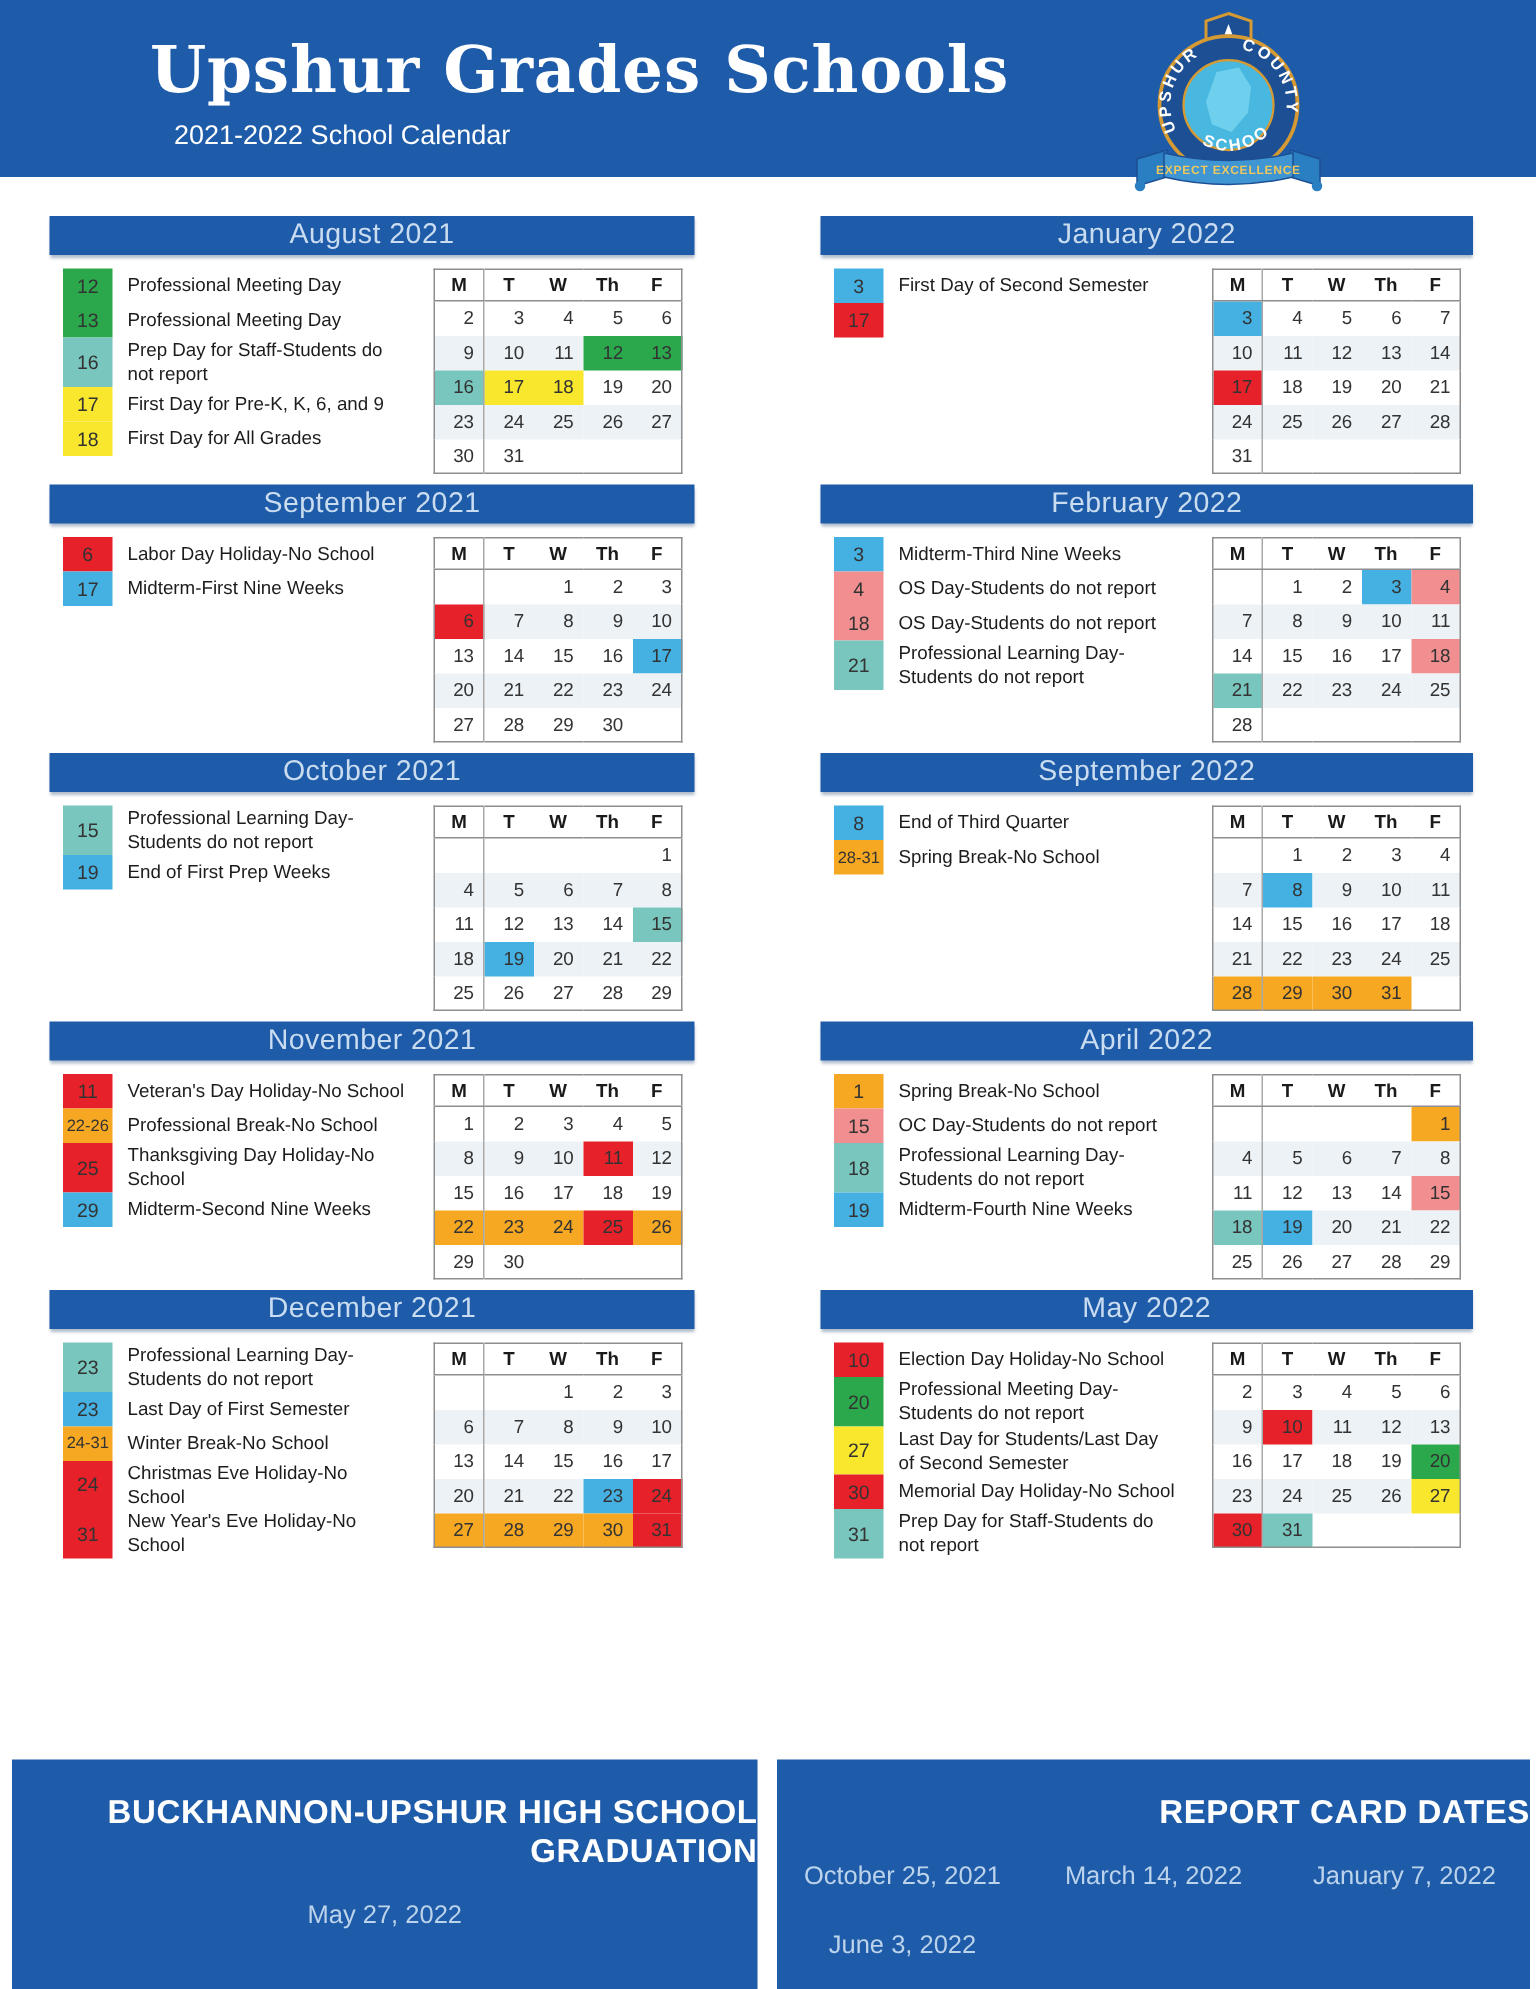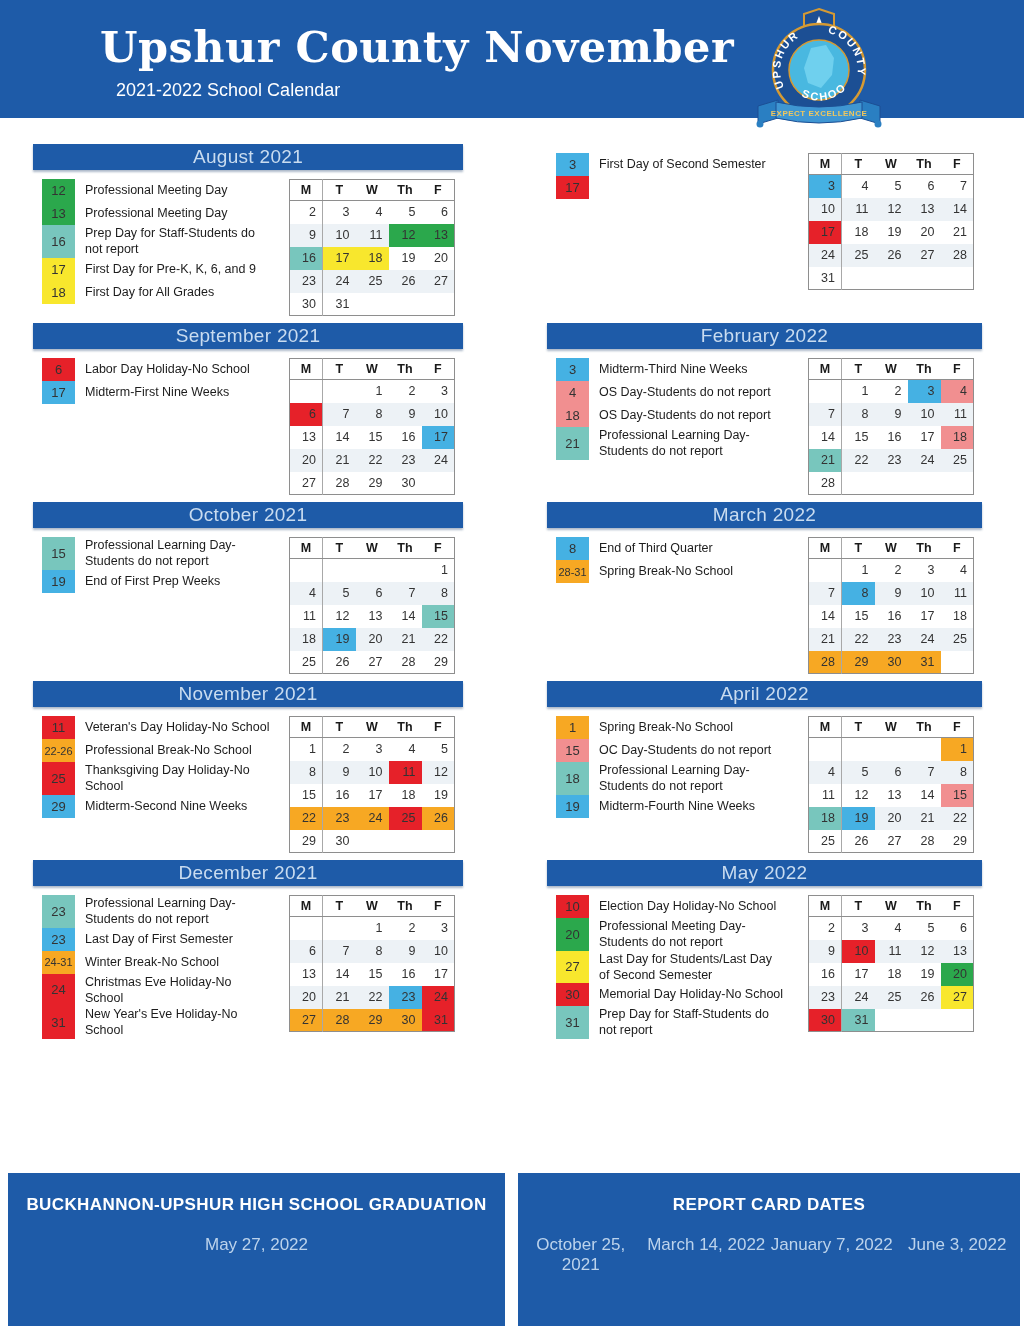--- a/index.html
+++ b/index.html
@@ -34,32 +34,32 @@
                  border-bottom:1.5px solid #8e8e8e; }
   table.cal td { height:23px; font-size:12.5px; color:#333; text-align:right; padding-right:6px; }
   table.cal th:first-child, table.cal td:first-child { border-right:1px solid #a8a8a8; }
   table.cal tr.stripe td { background:#edf2f6; }
 
   
   .footer { position:absolute; left:0; right:0; bottom:0; height:153px; display:flex; }
   .foot-box { background:#1e5ba8; color:#fff; height:153px; }
   .foot-box.grad { position:absolute; left:8px;  width:497px; }
   .foot-box.rcd  { position:absolute; left:518px; width:502px; }
-  .foot-heading { text-align:center; font-weight:700; font-size:17px; letter-spacing:.4px; padding-top:22px; color:#ffffff; }
+  .foot-heading { text-align:right; font-weight:700; font-size:22px; letter-spacing:.4px; padding-top:22px; color:#ffffff; }
   .foot-date { text-align:center; color:#bcd3ec; font-size:17px; margin-top:20px; }
-  .rcd-grid { display:grid; grid-template-columns:1fr 1fr 1fr 1fr; row-gap:26px; margin-top:20px; }
+  .rcd-grid { display:grid; grid-template-columns:1fr 1fr 1fr; row-gap:26px; margin-top:20px; }
   .rcd-grid .foot-date { margin-top:0; }
 </style>
 </head>
 <body>
 
 <div class="page">
 
   <div class="banner">
-    <div class="banner-title">Upshur County November</div>
+    <div class="banner-title">Upshur Grades Schools</div>
     <div class="banner-sub">2021-2022 School Calendar</div>
     <svg class="logo" width="134" height="130" viewBox="0 0 134 130">
 
       <path d="M67 3 l15 5 v11 c0 9 -6.5 14 -15 17 c-8.5 -3 -15 -8 -15 -17 v-11 z" fill="#1c4f94" stroke="#d59a33" stroke-width="2"></path>
       <path d="M67 10 l2.6 7 h-5.2 z" fill="#ffffff"></path>
       <rect x="65.4" y="17" width="3.2" height="7" fill="#ffffff"></rect>
 
       <circle cx="67" cy="64" r="46" fill="#1c4f94" stroke="#d59a33" stroke-width="2.5"></circle>
       <circle cx="67" cy="64" r="30" fill="#49b8e0" stroke="#d59a33" stroke-width="1.5"></circle>
       <path d="M59 42 l15 -3 8 13 -2 17 -11 13 -13 -5 -4 -15 z" fill="#6fd0ee"></path>
@@ -158,20 +158,21 @@
                 <td></td>
                 <td></td>
                 <td></td>
               </tr>
             </tbody>
         </table>
       </div>
     </section>
 
     <section class="month">
+      <div class="month-title">January 2022</div>
       <div class="month-body">
         <div class="legend">
             <div class="legend-item">
               <span class="chip" style="background: rgb(69, 177, 227);">3</span>
               <span class="legend-label">First Day of Second Semester</span>
             </div>
             <div class="legend-item">
               <span class="chip" style="background: rgb(230, 33, 41);">17</span>
             </div>
           </div>
@@ -420,21 +421,21 @@
                 <td>27</td>
                 <td>28</td>
                 <td>29</td>
               </tr>
             </tbody>
         </table>
       </div>
     </section>
 
     <section class="month">
-      <div class="month-title">March 2022</div>
+      <div class="month-title">September 2022</div>
       <div class="month-body">
         <div class="legend">
             <div class="legend-item">
               <span class="chip" style="background: rgb(69, 177, 227);">8</span>
               <span class="legend-label">End of Third Quarter</span>
             </div>
             <div class="legend-item">
               <span class="chip chip-range" style="background: rgb(247, 168, 35);">28-31</span>
               <span class="legend-label">Spring Break-No School</span>
             </div>

